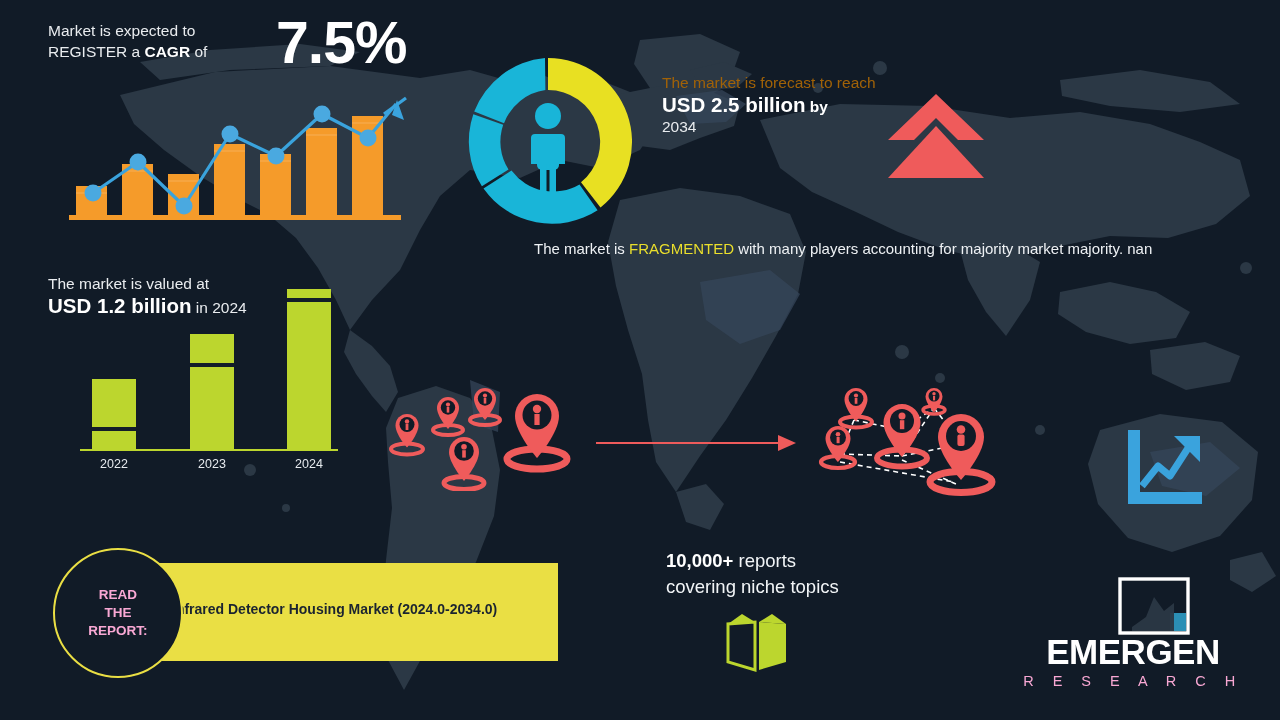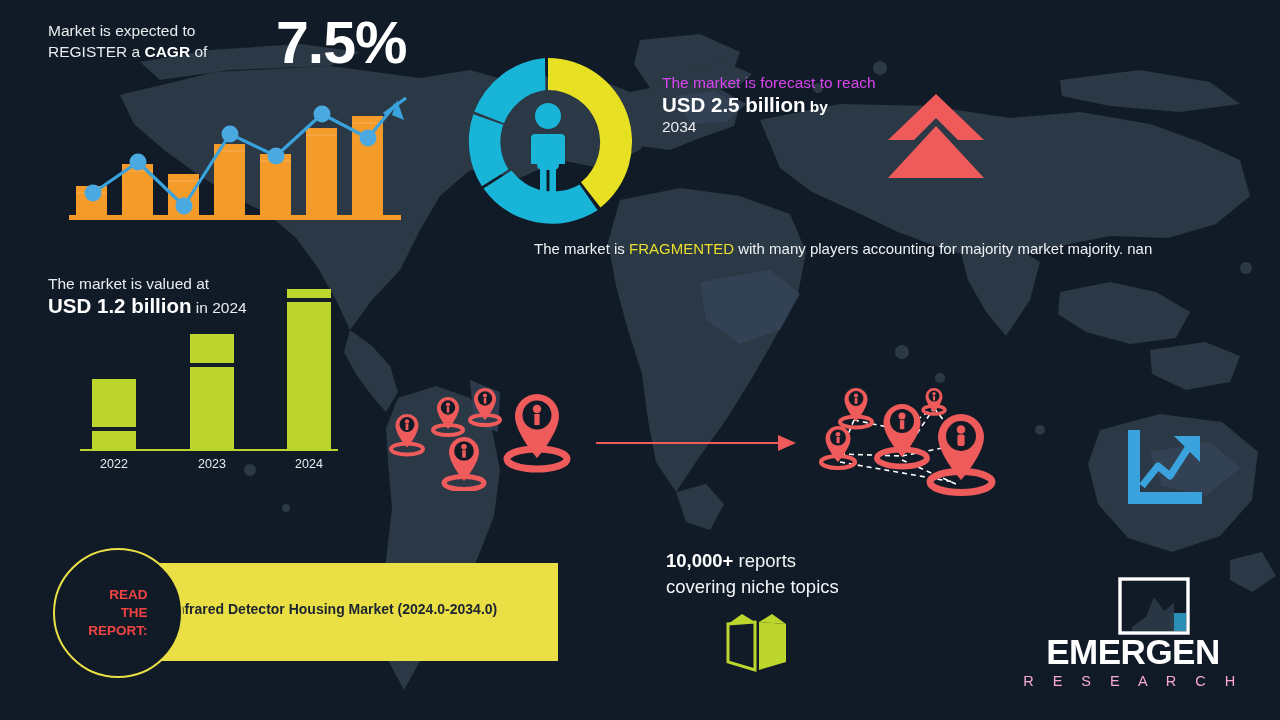--- a/index.html
+++ b/index.html
@@ -17,21 +17,21 @@
   #cagrBlock{left:48px;top:20px;width:420px;}
   #cagrLead{font-size:15.5px;line-height:21px;color:#e9ecef;width:185px;}
   #cagrLead b{font-weight:bold;color:#ffffff;}
   #cagrValue{
     position:absolute;left:228px;top:-6px;font-size:59px;font-weight:bold;
     letter-spacing:-1px;color:#ffffff;line-height:1;
   }
 
   
   #forecastBlock{left:662px;top:72px;width:225px;}
-  #forecastLead{font-size:15.5px;line-height:21px;color:#d946ef;}
+  #forecastLead{font-size:15.5px;line-height:21px;color:#a16207;}
   #forecastValue{font-size:20.5px;font-weight:bold;color:#ffffff;margin-top:17px;display:inline;}
   #forecastBy{font-size:15.5px;font-weight:bold;color:#ffffff;}
   #forecastYear{font-size:15.5px;color:#e9ecef;display:block;line-height:20px;}
 
   
   #fragBlock{left:534px;top:238px;width:690px;font-size:15px;line-height:22px;color:#eef1f4;}
   #fragWord{color:#eadf2c;font-weight:normal;}
 
   
   #valuedBlock{left:48px;top:274px;width:330px;}
@@ -68,21 +68,21 @@
   #reportTitle{
     position:absolute;left:172px;top:601px;width:400px;
     font-size:14px;font-weight:bold;color:#1b2430;
   }
   #reportCircle{
     left:53px;top:548px;width:126px;height:126px;border-radius:50%;
     background:#111b27;border:2.5px solid #eadf44;
     display:flex;align-items:center;justify-content:center;
   }
   #reportCircleLabel{
-    font-size:13.5px;font-weight:bold;line-height:18px;text-align:right;color:#ef4444;
+    font-size:13.5px;font-weight:bold;line-height:18px;text-align:center;color:#f9a8d4;
   }
 
   
   #reportsBlock{left:630px;top:548px;width:300px;margin-left:36px;}
   #reportsLine1{font-size:18.5px;line-height:26px;color:#f2f5f7;}
   #reportsLine1 b{font-weight:bold;color:#ffffff;}
   #reportsLine2{font-size:18.5px;line-height:26px;color:#f2f5f7;}
   #bookIcon{left:722px;top:612px;width:70px;height:60px;}
 
   

